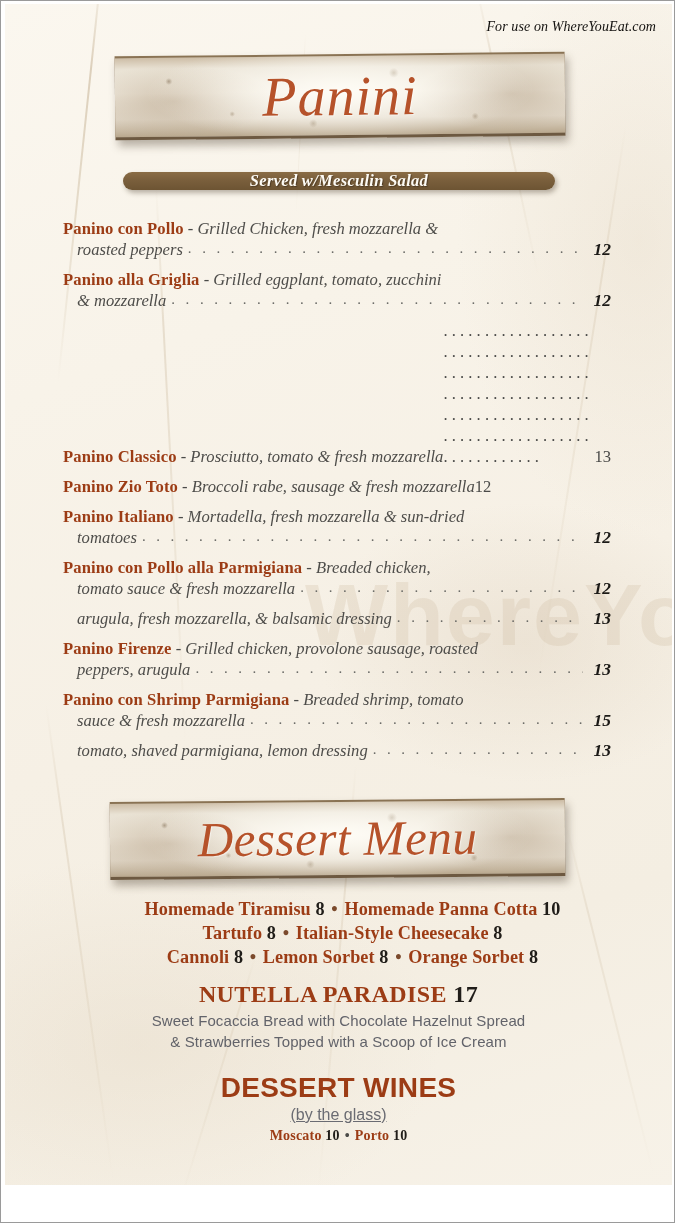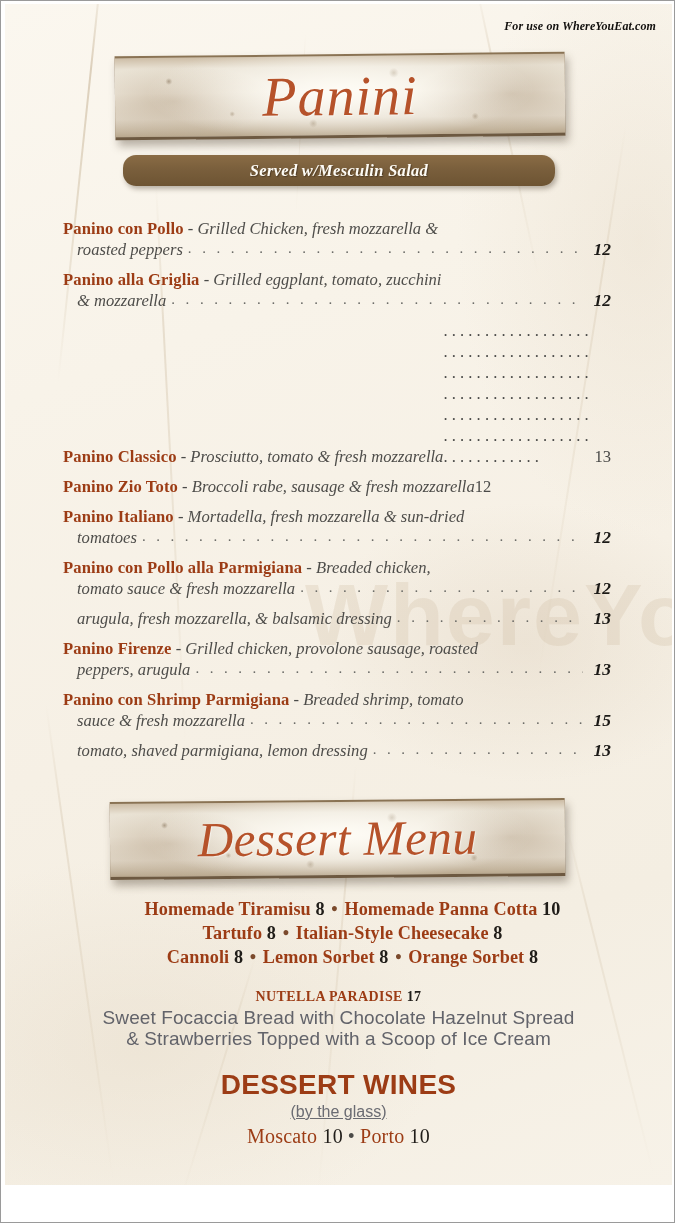--- a/index.html
+++ b/index.html
@@ -62,22 +62,22 @@
     white-space: nowrap;
     pointer-events: none;
   }
 
   
   .credit {
     position: absolute;
     right: 16px; top: 15px;
     font-family: "Liberation Serif", serif;
     font-style: italic;
-    font-weight: 700;
-    font-size: 12px;
+    font-weight: 400;
+    font-size: 14px;
     color: #12100e;
     letter-spacing: .1px;
     white-space: nowrap;
   }
 
   
   .banner {
     position: absolute;
     display: flex;
     align-items: center;
@@ -116,22 +116,22 @@
                    transform: rotate(-0.6deg); }
   #banner-panini .banner-text { font-size: 56px; letter-spacing: 1px; }
 
   #banner-dessert { left: 105px; top: 796px; width: 455px; height: 78px;
                     transform: rotate(-0.5deg); }
   #banner-dessert .banner-text { font-size: 49px; letter-spacing: .5px; }
 
   
   .pill {
     position: absolute;
-    left: 118px; top: 151px;
-    width: 432px; height: 31px;
+    left: 118px; top: 168px;
+    width: 432px; height: 18px;
     border-radius: 13px;
     background: linear-gradient(180deg, #8a6c45 0%, #7a5f3c 45%, #6d5433 100%);
     display: flex; align-items: center; justify-content: center;
     box-shadow: 2px 3px 5px rgba(60,45,30,0.35);
   }
   .pill-text {
     font-family: "Liberation Serif", serif;
     font-weight: 700; font-style: italic;
     font-size: 16.5px;
     color: #fdfbf5;
@@ -208,33 +208,33 @@
     font-size: 18.2px;
     line-height: 24px;
     color: #9c3c15;
     letter-spacing: .1px;
     padding-left: 28px;
   }
   .d-line .amt { color: #201d19; }
   .d-line .sep { color: #7b4a2c; padding: 0 2px; }
 
   .nutella {
-    margin-top: 20px;
-    font-family: "Liberation Serif", serif;
-    font-weight: 700;
-    font-size: 14px;
+    margin-top: 12px;
+    font-family: "Liberation Serif", serif;
+    font-weight: 700;
+    font-size: 24px;
     color: #9c3c15;
     letter-spacing: .4px;
   }
   .nutella .amt { color: #201d19; }
 
   .nutella-desc {
     margin-top: 2px;
     font-family: "Liberation Sans", sans-serif;
-    font-size: 19px;
+    font-size: 15px;
     line-height: 21px;
     color: #62636a;
     letter-spacing: .1px;
   }
 
   .wines-title {
     margin-top: 20px;
     font-family: "Liberation Sans", sans-serif;
     font-weight: 700;
     font-size: 28px;
@@ -244,22 +244,22 @@
   .wines-sub {
     font-family: "Liberation Sans", sans-serif;
     font-size: 16px;
     color: #6a6b72;
     line-height: 21px;
     text-decoration: underline;
   }
   .wines-list {
     margin-top: 3px;
     font-family: "Liberation Serif", serif;
-    font-weight: 400;
-    font-size: 20px;
+    font-weight: 700;
+    font-size: 14px;
     color: #9c3c15;
     letter-spacing: .2px;
   }
   .wines-list .amt { color: #201d19; }
   .wines-list .sep { color: #4b4b48; padding: 0 5px; }
 
   
   .bottom-margin {
     position: absolute;
     left: 4px; bottom: 3px;

